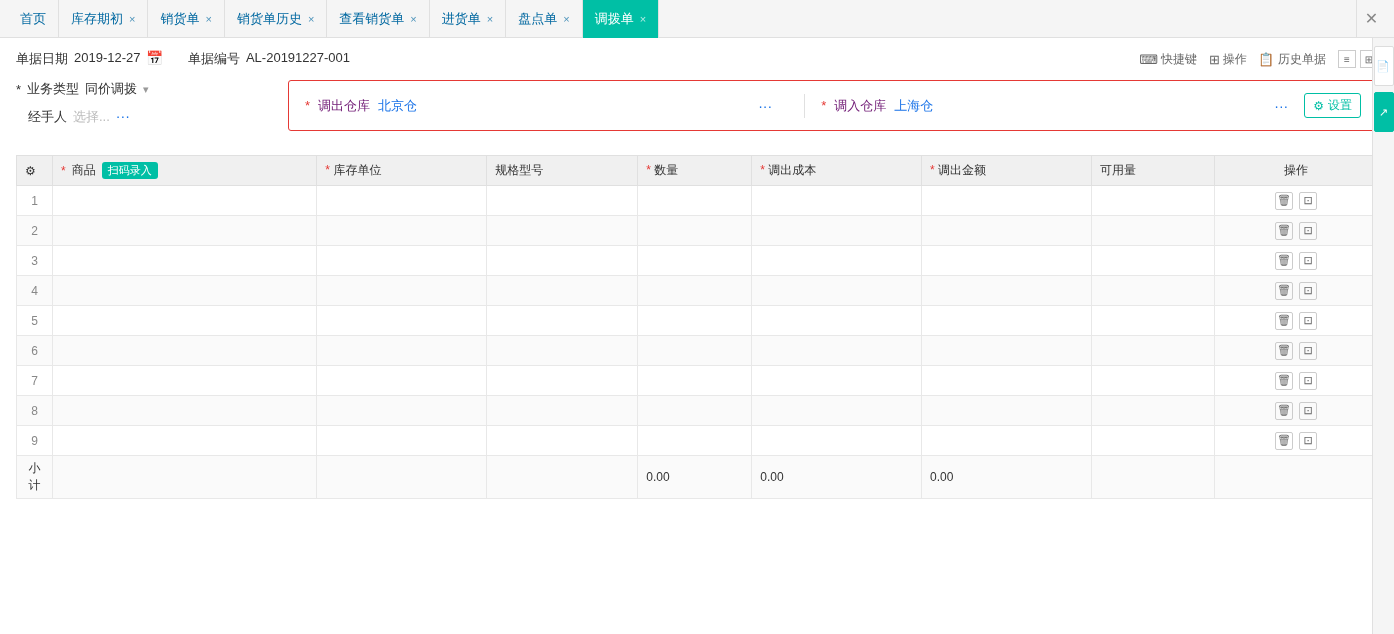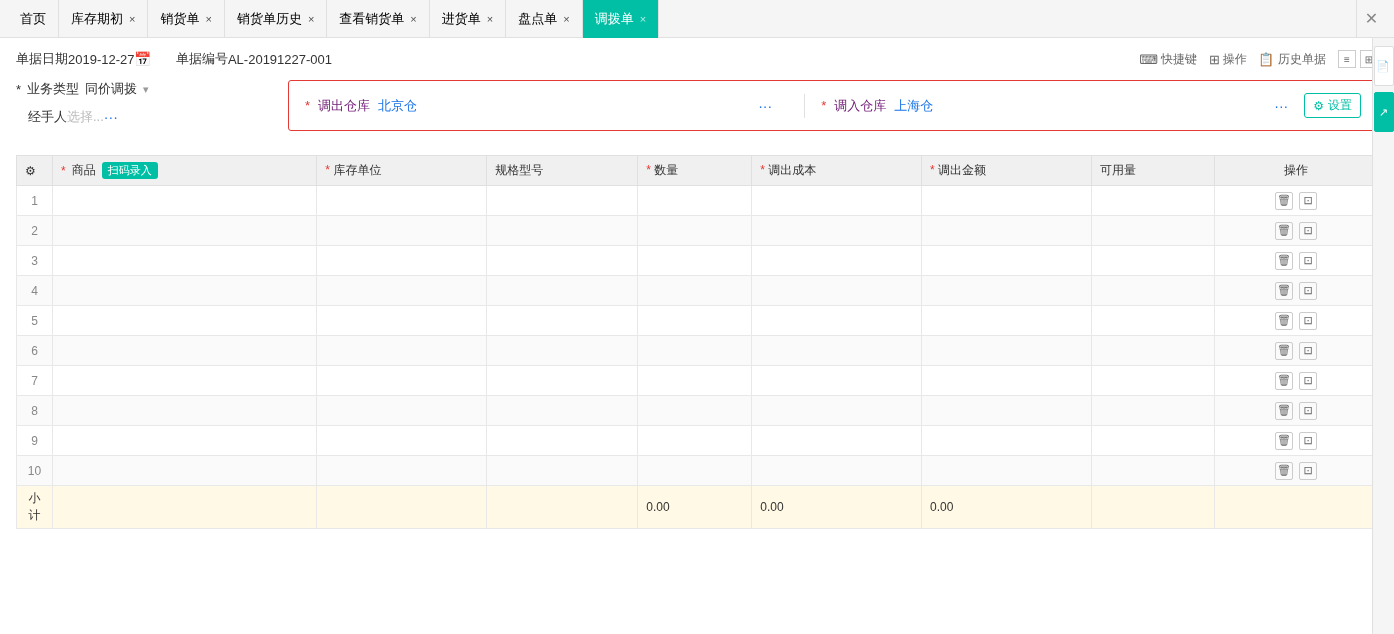--- a/index.html
+++ b/index.html
@@ -14,21 +14,21 @@
       height: 38px;
       padding: 0 8px;
     }
     .tab {
       display: flex;
       align-items: center;
       padding: 0 12px;
       height: 38px;
       cursor: pointer;
       font-size: 13px;
-      color: #000000;
+      color: #0369a1;
       border-right: 1px solid #e0e0e0;
       white-space: nowrap;
     }
     .tab.active {
       background: #00bfa5;
       color: #fff;
     }
     .tab .close-btn {
       margin-left: 6px;
       font-size: 11px;
@@ -61,21 +61,22 @@
 
     
     .form-header {
       display: flex;
       align-items: center;
       margin-bottom: 12px;
       gap: 24px;
     }
     .form-field {
       display: flex;
-      align-items: center;
+      align-items: flex-start;
+      gap: 6px;
       font-size: 13px;
     }
     .form-field label { color: #333; white-space: nowrap; }
     .form-field .value { color: #333; }
     .calendar-icon {
       color: #00bfa5;
       font-size: 14px;
       cursor: pointer;
     }
     .header-actions {
@@ -526,36 +527,20 @@
         <td></td>
         <td></td>
         <td></td>
         <td>
           <div class="action-icons">
             <span class="action-icon">🗑</span>
             <span class="action-icon">⊡</span>
           </div>
         </td>
       </tr>
-          <tr>
-        <td class="row-num">10</td>
-        <td></td>
-        <td></td>
-        <td></td>
-        <td></td>
-        <td></td>
-        <td></td>
-        <td></td>
-        <td>
-          <div class="action-icons">
-            <span class="action-icon">🗑</span>
-            <span class="action-icon">⊡</span>
-          </div>
-        </td>
-      </tr>
           <tr class="subtotal-row">
         <td class="row-num" style="color:#333;">小计</td>
         <td></td>
         <td></td>
         <td></td>
         <td>0.00</td>
         <td>0.00</td>
         <td>0.00</td>
         <td></td>
         <td></td>

